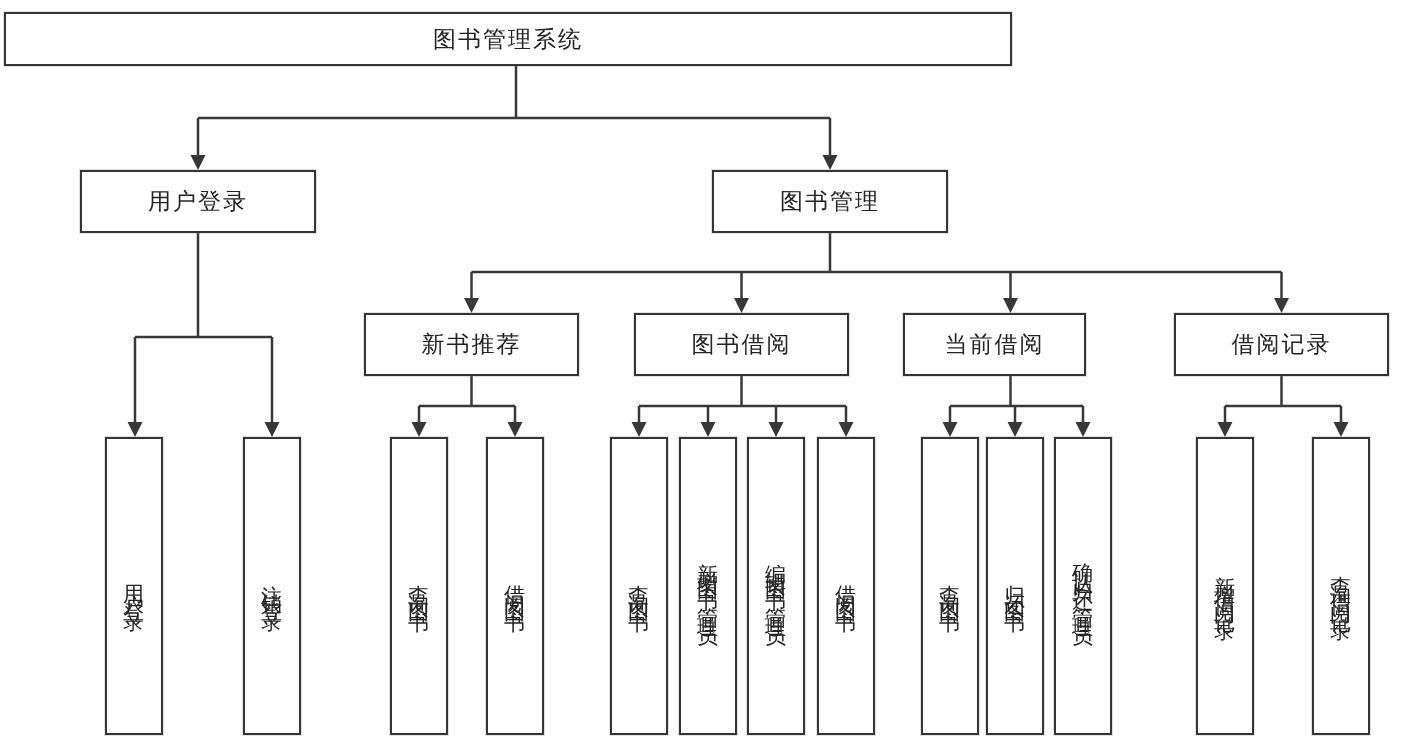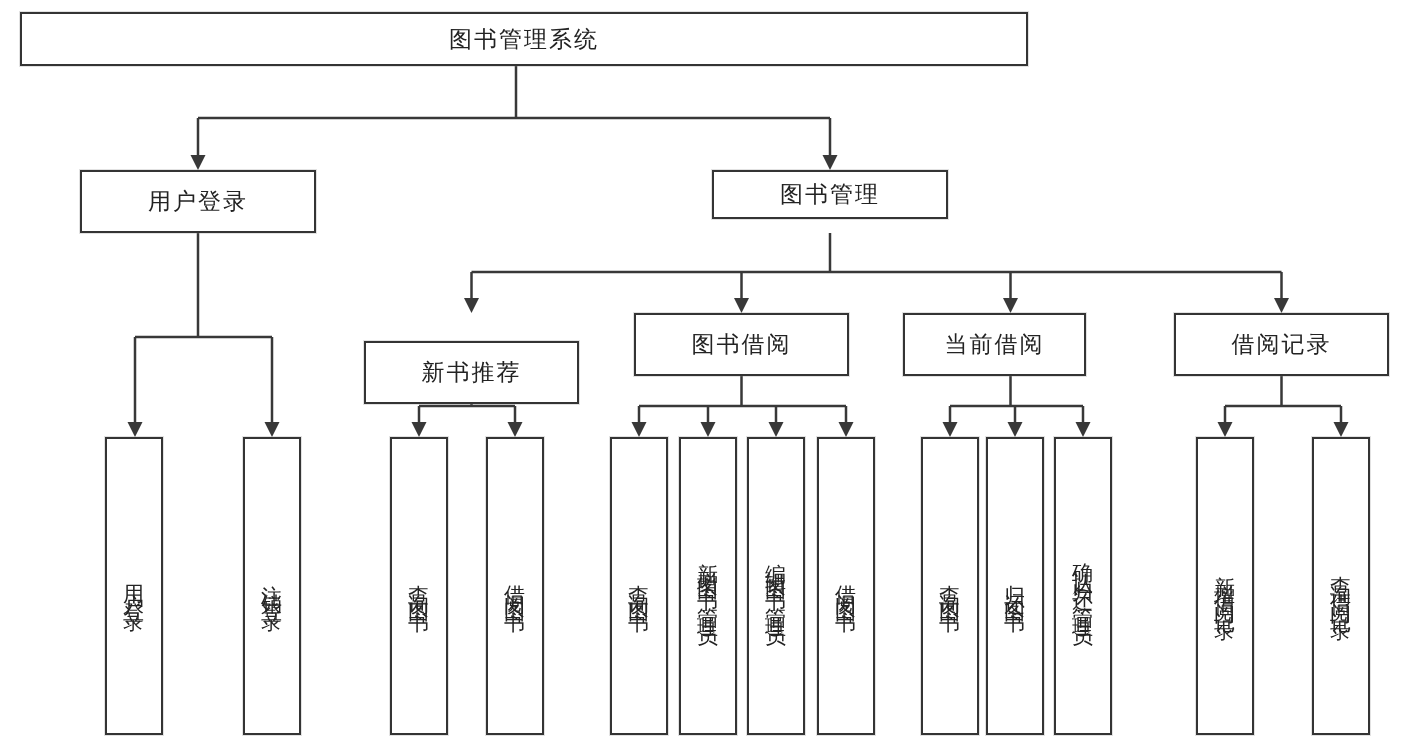--- a/index.html
+++ b/index.html
@@ -31,26 +31,26 @@
   }
   .vlabel{
     writing-mode:vertical-rl;
     text-orientation:mixed;
     font-size:21px;
     letter-spacing:9px;
     line-height:1;
     white-space:nowrap;
   }
   
-  .b-root{left:20px;top:12px;width:1008px;height:54px;}
+  .b-root{left:4px;top:12px;width:1008px;height:54px;}
   
   .b-l2-0{left:80px;top:170px;width:236px;height:63px;}
-  .b-l2-1{left:712px;top:170px;width:236px;height:49px;justify-content:center;}
+  .b-l2-1{left:712px;top:170px;width:236px;height:63px;justify-content:center;}
   
-  .b-l3-0{left:364px;top:313px;width:215px;height:63px;margin-top:28px;}
+  .b-l3-0{left:364px;top:313px;width:215px;height:63px;}
   .b-l3-1{left:634px;top:313px;width:215px;height:63px;}
   .b-l3-2{left:903px;top:313px;width:183px;height:63px;}
   .b-l3-3{left:1174px;top:313px;width:215px;height:63px;}
   
   .leaf{top:437px;width:58px;height:298px;}
   .b-leaf-0{left:105px;}
   .b-leaf-1{left:243px;}
   .b-leaf-2{left:390px;}
   .b-leaf-3{left:486px;}
   .b-leaf-4{left:610px;}

